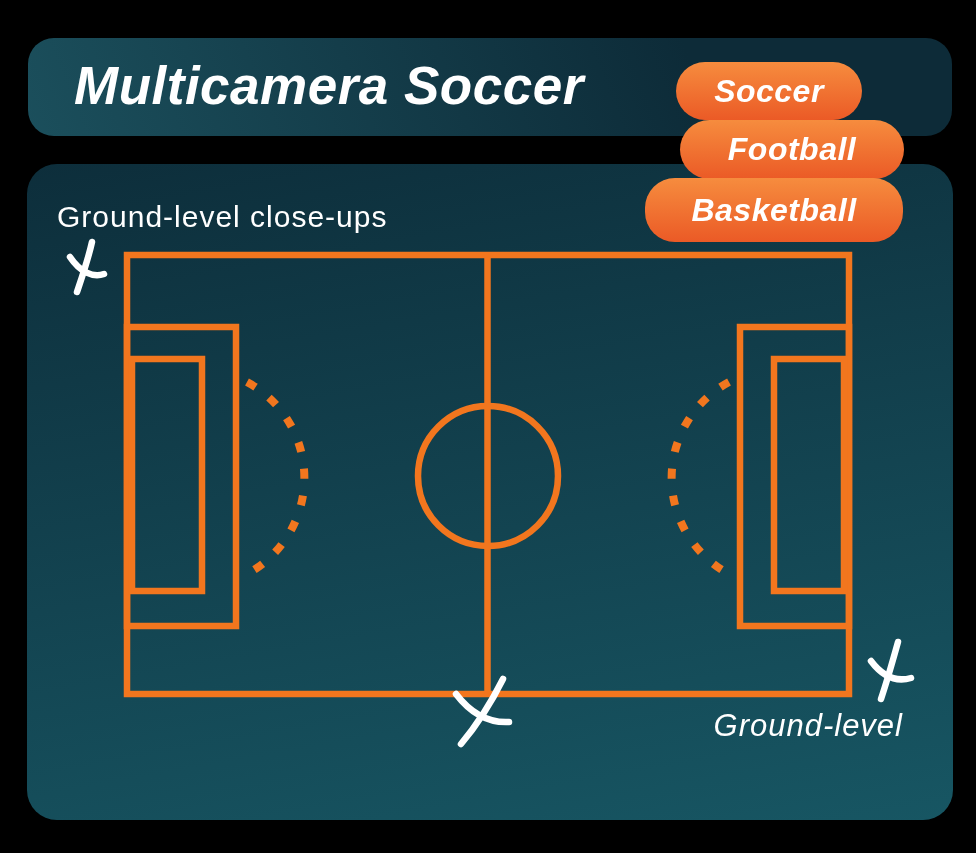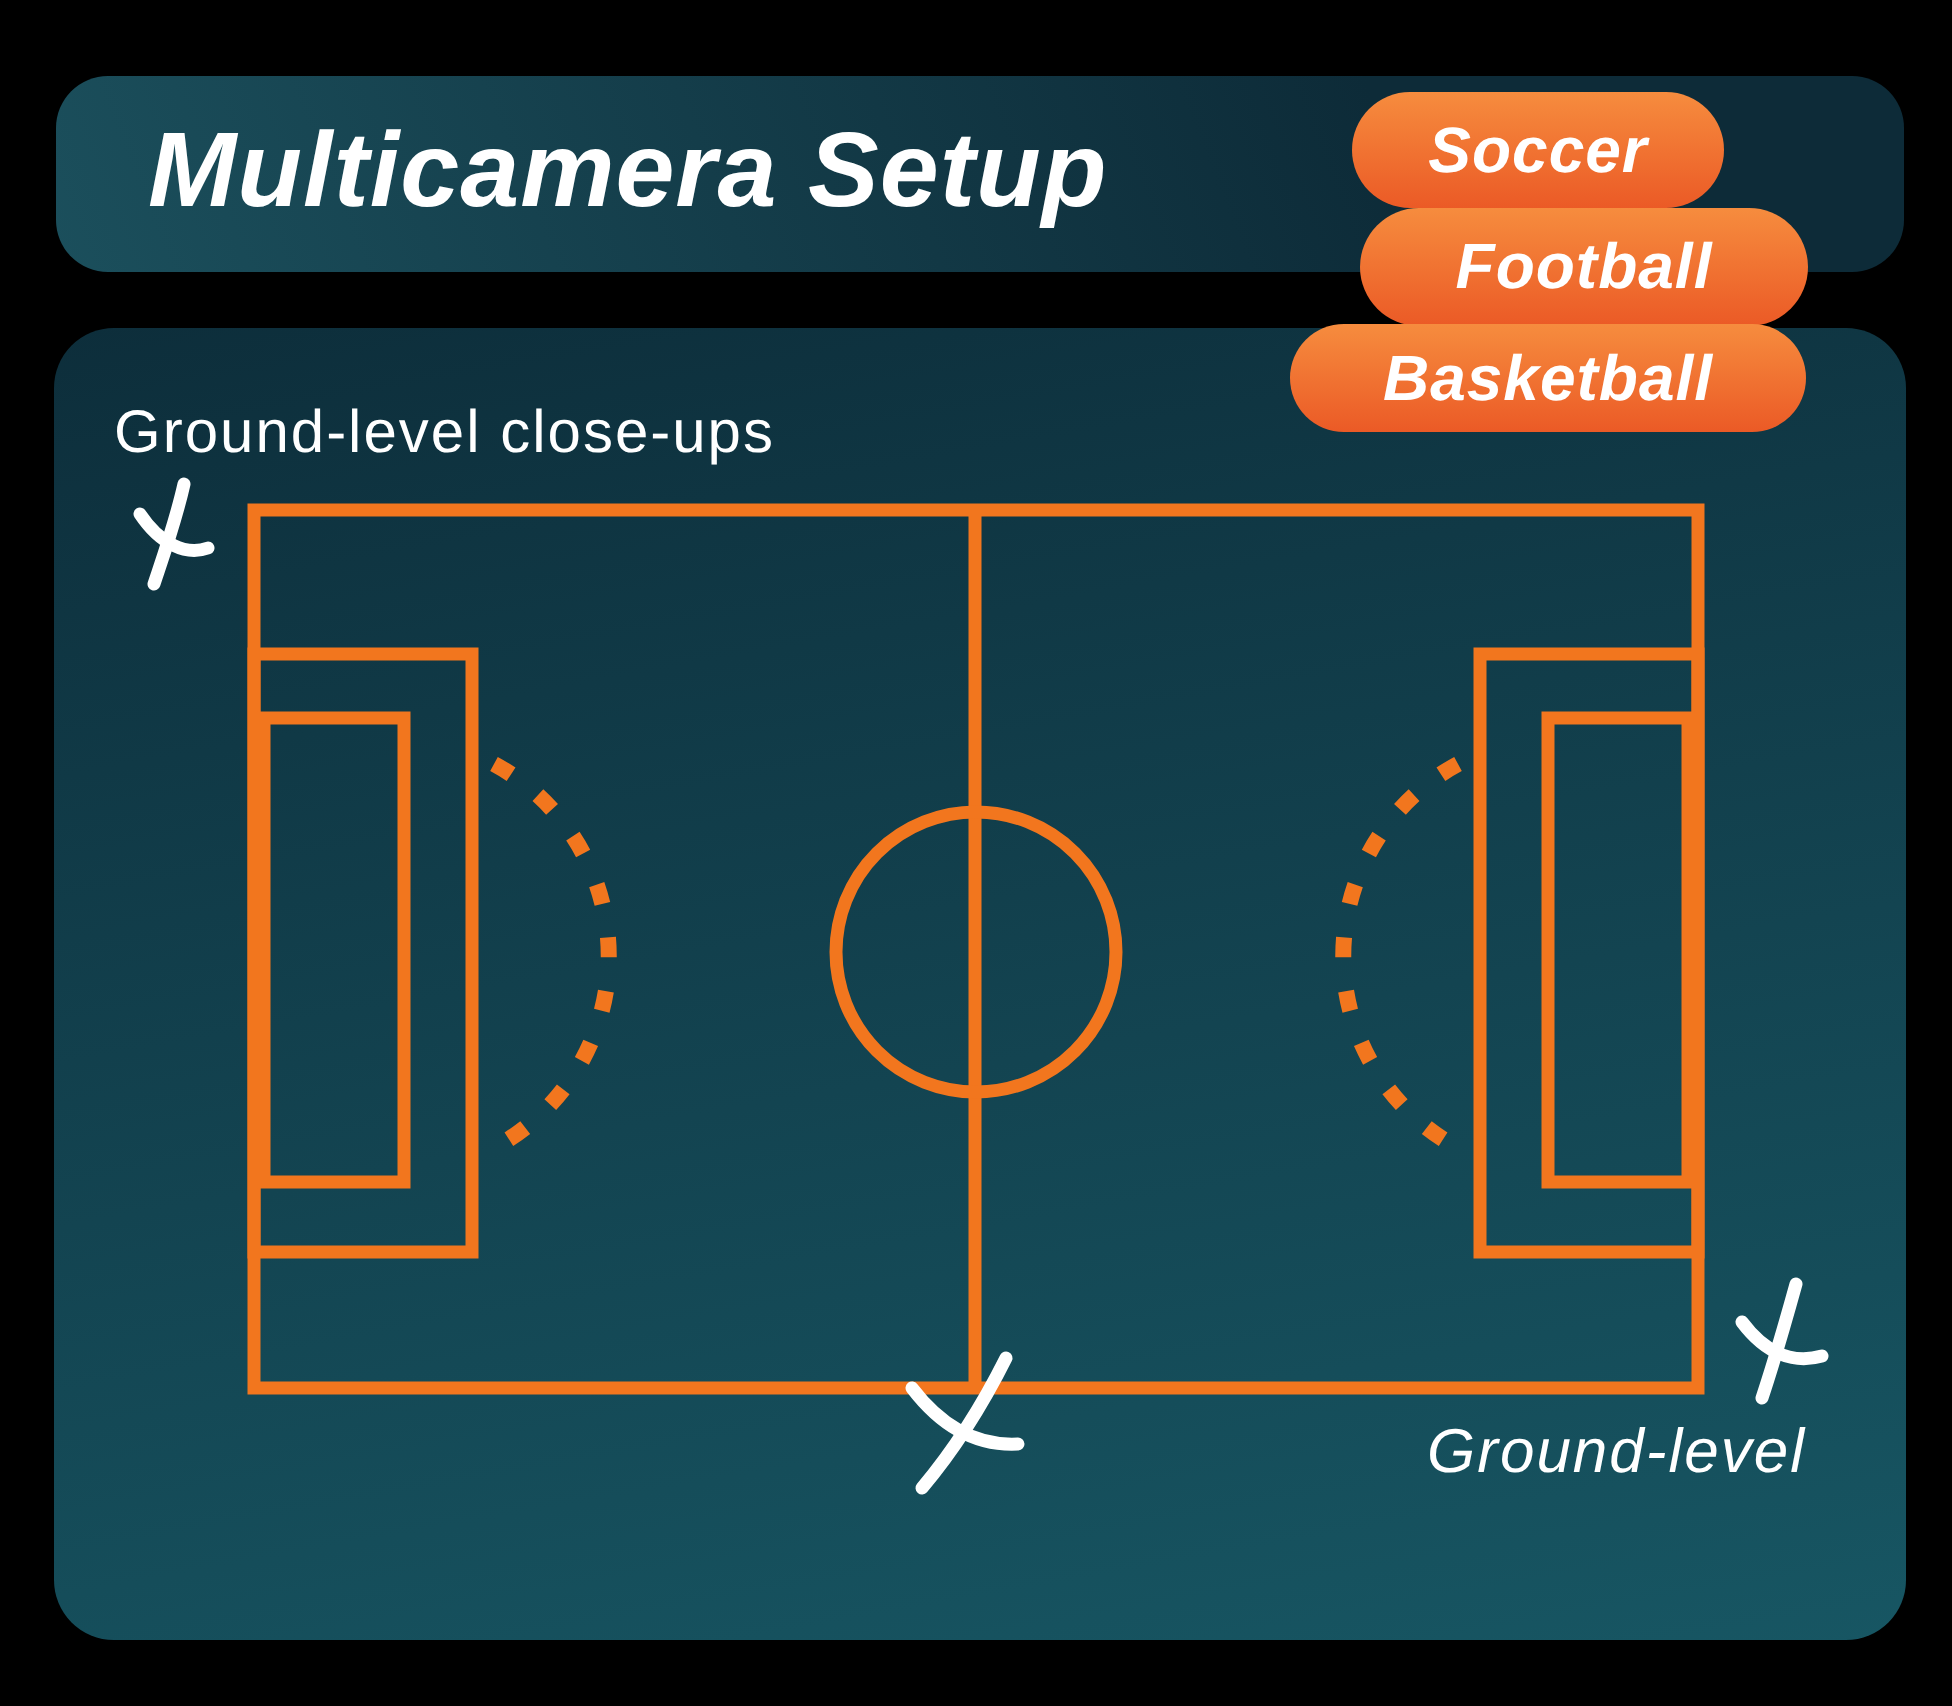--- a/index.html
+++ b/index.html
@@ -37,31 +37,31 @@
 
   
   .panel{
     position:absolute;left:27px;top:164px;width:926px;height:656px;
     border-radius:30px;
     background:linear-gradient(170deg, var(--panel-teal-dark) 0%, var(--panel-teal-mid) 55%, var(--panel-teal-light) 100%);
     z-index:1;
   }
 
   
-  .badges{position:absolute;inset:0;z-index:3;pointer-events:none;}
+  .badges{position:absolute;inset:0;z-index:3;pointer-events:none;margin-top:16px;}
   .pill{
     position:absolute;border-radius:30px;
     background:linear-gradient(to bottom, var(--badge-orange-light) 0%, var(--badge-orange-dark) 100%);
     color:var(--text-white);font-weight:700;font-style:italic;
     display:flex;align-items:center;justify-content:center;
     font-size:32px;letter-spacing:0.5px;
   }
   .pill-soccer{left:676px;top:46px;width:186px;height:58px;}
   .pill-football{left:680px;top:104px;width:224px;height:59px;}
-  .pill-basketball{left:645px;top:162px;width:258px;height:54px;}
+  .pill-basketball{left:645px;top:162px;width:258px;height:64px;}
 
   
   .overlay{position:absolute;inset:0;z-index:2;pointer-events:none;}
   .fl{fill:none;stroke:var(--line-orange);stroke-width:6.5;}
   .dash{fill:none;stroke:var(--line-orange);stroke-width:8;stroke-dasharray:10 17;}
   .xm{fill:none;stroke:var(--text-white);stroke-width:6.5;stroke-linecap:round;}
 
   
   .label{
     position:absolute;color:var(--text-white);z-index:2;
@@ -70,21 +70,21 @@
   .label-top-left{left:57px;top:200px;font-size:30px;white-space:nowrap;}
   .label-bottom-center{left:270px;top:716px;font-size:31px;line-height:35px;text-align:left;}
   .label-bottom-right{right:73px;top:708px;font-size:31px;line-height:36px;text-align:center;font-style:italic;}
 </style>
 </head>
 <body>
 
 <div id="app">
 
   <div class="header">
-    <div class="title">Multicamera Setup</div>
+    <div class="title">Multicamera Soccer</div>
   </div>
 
   <div class="panel"></div>
 
   <div class="badges">
     <div class="pill pill-soccer">
       <span>Soccer</span>
     </div>
     <div class="pill pill-football">
       <span>Football</span>

